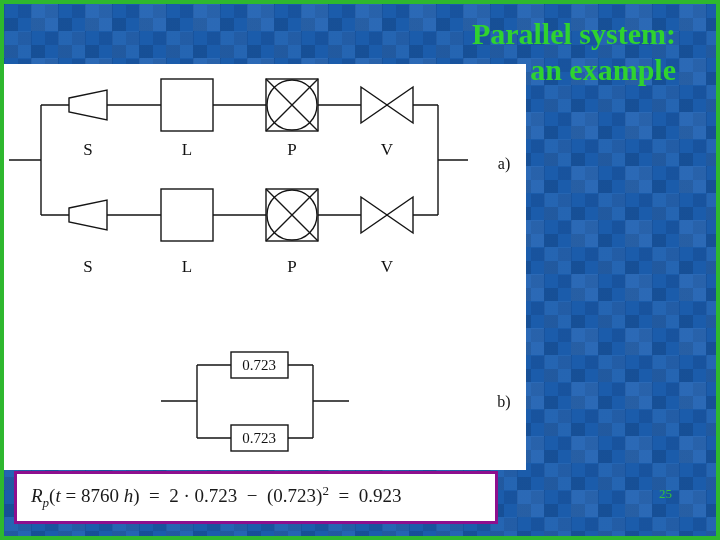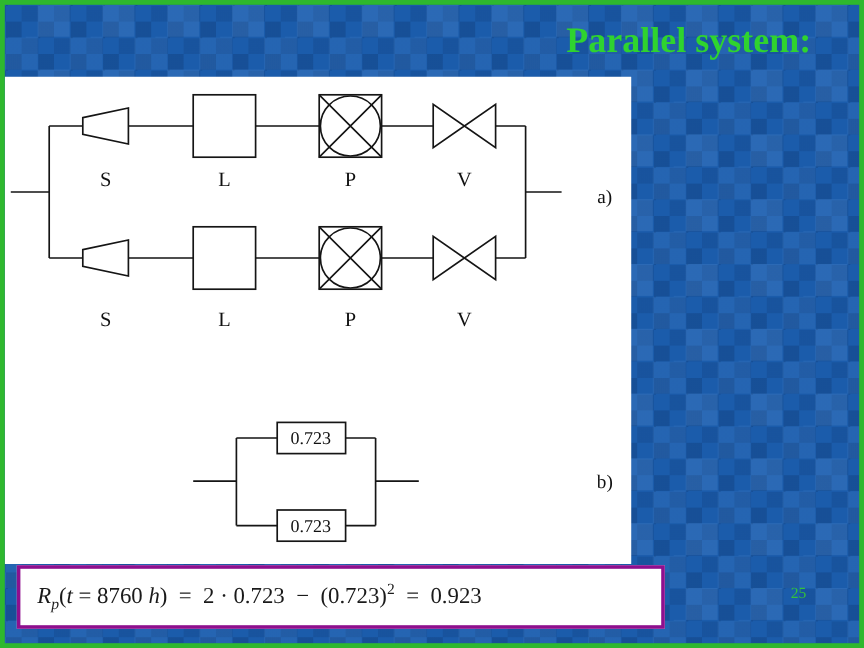--- a/index.html
+++ b/index.html
@@ -23,40 +23,41 @@
   .panel {
     position:absolute; left:0; top:60px; width:522px; height:406px;
     background:#ffffff; z-index:2; display:block;
   }
   .ln { stroke:#151515; stroke-width:1.4; fill:none; }
   svg text { font-family:"Liberation Serif", serif; fill:#111; }
   .lbl { font-size:17px; }
   .cap { font-size:16px; }
   .val { font-size:15px; }
   .formula-box {
-    position:absolute; left:10px; top:467px; width:540px; height:53px;
+    position:absolute; left:10px; top:467px; width:484px; height:53px;
     background:#ffffff; border:3px solid #8e0f8e; z-index:2;
     display:flex; align-items:center; padding-left:14px;
     font-family:"Liberation Serif", serif; font-size:19px; color:#1a1a1a;
   }
   .formula span, .formula sub, .formula sup { white-space:pre; }
   .fi { font-style:italic; }
   .formula sub, .formula sup { font-size:13px; }
   .page-number {
     position:absolute; top:482px; right:44px; z-index:3;
     font-family:"Liberation Serif", serif; font-size:13px; color:#33c23c;
   }
 </style>
 </head>
 <body>
 
 <div class="slide">
 
   <div class="title">
     <div>Parallel system:</div>
+    <div>an example</div>
   </div>
 
   <svg class="panel" viewBox="0 0 522 406" xmlns="http://www.w3.org/2000/svg">
     <rect x="0" y="0" width="522" height="406" fill="#ffffff"></rect>
 
     <g>
       <path class="ln" d="M5,96 H37 M37,41 V151 M434,41 V151 M434,96 H464"></path>
 
       <g>
         <path class="ln" d="M37,41 H65 M103,41 H157 M209,41 H262 M314,41 H357 M409,41 H434"></path>

